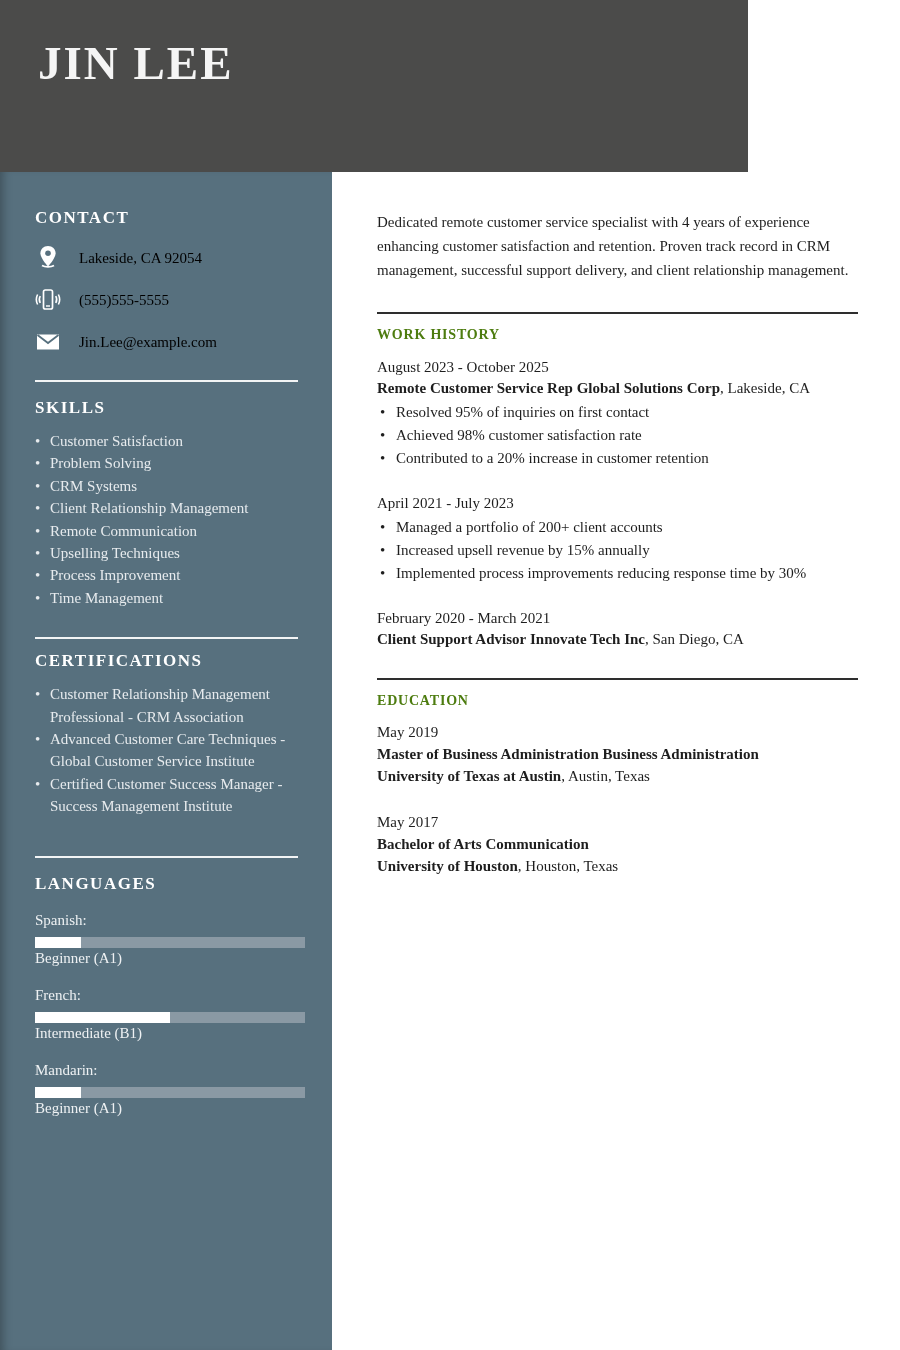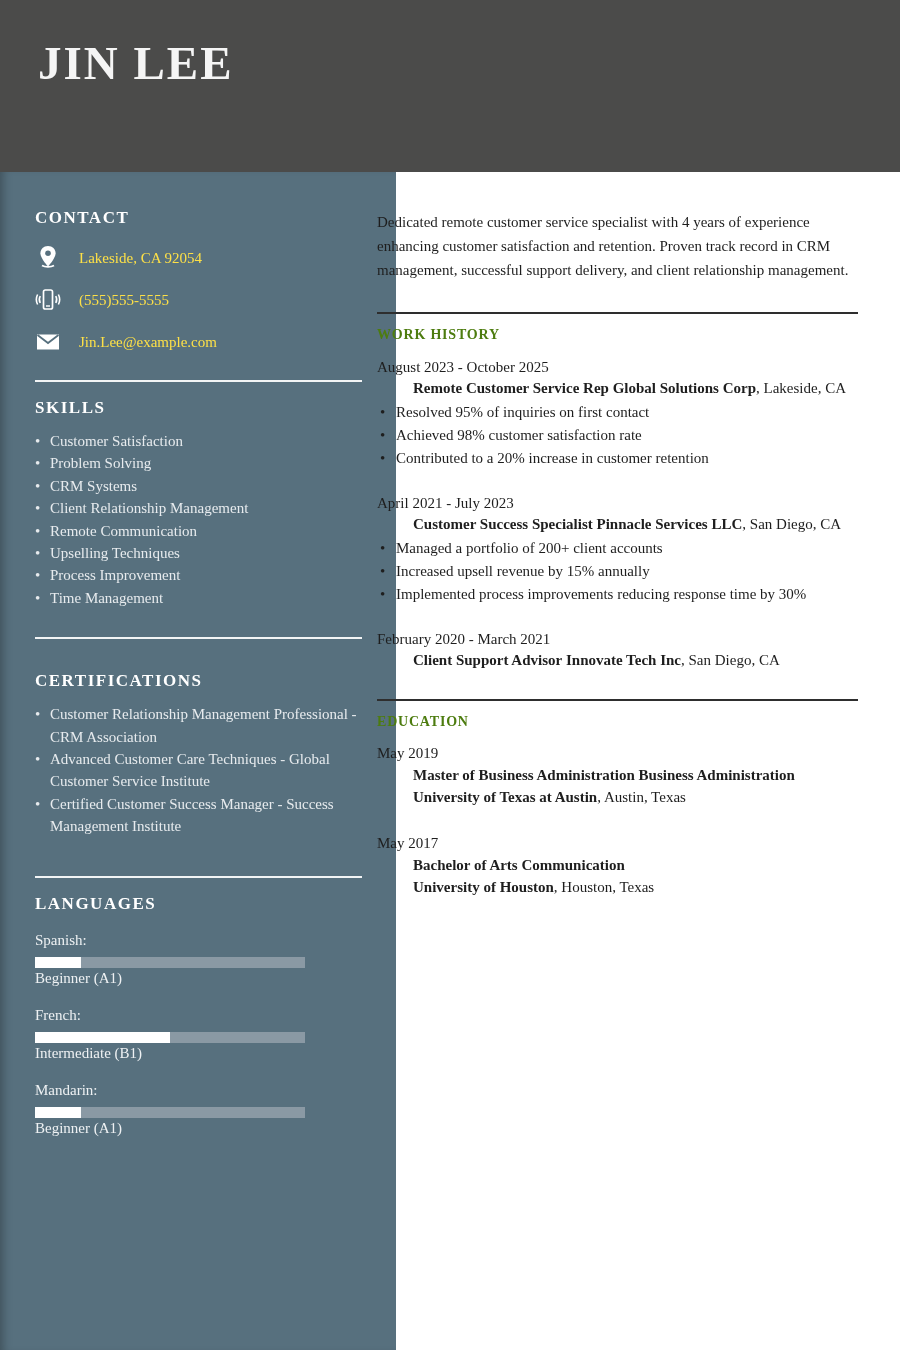--- a/index.html
+++ b/index.html
@@ -11,37 +11,37 @@
     width: 900px;
     height: 1350px;
     background: #ffffff;
     overflow: hidden;
   }
 
   
   .header {
     position: absolute;
     left: 0; top: 0;
-    width: 900px; height: 172px;
+    width: 748px; height: 172px;
     background: #4b4b4a;
   }
   .header h1 {
     position: absolute;
     left: 38px; top: 36px;
     color: #f5f5f5;
     font-size: 47px;
     font-weight: bold;
     letter-spacing: 2px;
   }
 
   
   .sidebar {
     position: absolute;
     left: 0; top: 172px;
-    width: 396px; height: 1178px;
+    width: 332px; height: 1178px;
     background: #57707e;
     color: #e9edf0;
     padding: 36px 34px 0 35px;
     box-shadow: inset 9px 0 10px -6px rgba(0,0,0,0.28);
     font-size: 15px;
   }
   .side-heading {
     color: #ffffff;
     font-size: 17px;
     font-weight: bold;
@@ -55,40 +55,40 @@
 
   .contact-list { margin-top: 16px; }
   .contact-item {
     display: flex;
     align-items: center;
     gap: 18px;
     height: 28px;
     margin-bottom: 14px;
   }
   .contact-item .cicon { width: 26px; height: 26px; flex: 0 0 26px; display: flex; align-items: center; justify-content: center; }
-  .contact-item .ctext { font-size: 15px; color: #fde047; }
+  .contact-item .ctext { font-size: 15px; color: #000000; }
 
   .div-contact { margin-top: 24px; }
 
   .skills-block { margin-top: 16px; }
   .side-list { list-style: none; margin-top: 12px; }
   .side-list li {
     position: relative;
     padding-left: 15px;
     line-height: 22.4px;
     color: #e7ebee;
   }
   .side-list li::before {
     content: "•";
     position: absolute;
     left: 0; top: 0;
     color: #e7ebee;
   }
   .div-skills { margin-top: 28px; }
-  .cert-block { margin-top: 32px; }
+  .cert-block { margin-top: 12px; }
   .div-certs { margin-top: 38px; }
 
   .lang-block { margin-top: 16px; }
   .lang-item .lang-name { margin-top: 16px; line-height: 20px; color: #eef1f3; }
   .lang-bar {
     margin-top: 7px;
     width: 270px; height: 11px;
     background: #8a99a4;
   }
   .lang-fill { height: 11px; background: #ffffff; }
@@ -114,21 +114,21 @@
     margin-top: 13px;
     font-size: 14px;
     font-weight: bold;
     letter-spacing: 0.8px;
     color: #4d7c0f;
   }
   .job { margin-top: 14px; }
   .job + .job { margin-top: 23px; }
   .job-dates { line-height: 21px; }
   .job-title-line { line-height: 21px; }
-  .b { font-weight: bold; margin-left: 36px; }
+  .b { font-weight: bold; }
   .bi { font-weight: bold; }
   .main-bullets { list-style: none; margin-top: 2px; }
   .main-bullets li {
     position: relative;
     padding-left: 19px;
     line-height: 23px;
   }
   .main-bullets li::before {
     content: "•";
     position: absolute;
@@ -256,21 +256,20 @@
       <p class="job-title-line"><span class="b">Remote Customer Service Rep</span> <span class="bi">Global Solutions Corp</span><span>, Lakeside, CA</span></p>
       <ul class="main-bullets">
         <li>Resolved 95% of inquiries on first contact</li>
         <li>Achieved 98% customer satisfaction rate</li>
         <li>Contributed to a 20% increase in customer retention</li>
       </ul>
     </div>
 
     <div class="job">
       <p class="job-dates">April 2021 - July 2023</p>
-      <p class="job-title-line"><span class="b">Customer Success Specialist</span> <span class="bi">Pinnacle Services LLC</span><span>, San Diego, CA</span></p>
       <ul class="main-bullets">
         <li>Managed a portfolio of 200+ client accounts</li>
         <li>Increased upsell revenue by 15% annually</li>
         <li>Implemented process improvements reducing response time by 30%</li>
       </ul>
     </div>
 
     <div class="job">
       <p class="job-dates">February 2020 - March 2021</p>
       <p class="job-title-line"><span class="b">Client Support Advisor</span> <span class="bi">Innovate Tech Inc</span><span>, San Diego, CA</span></p>

